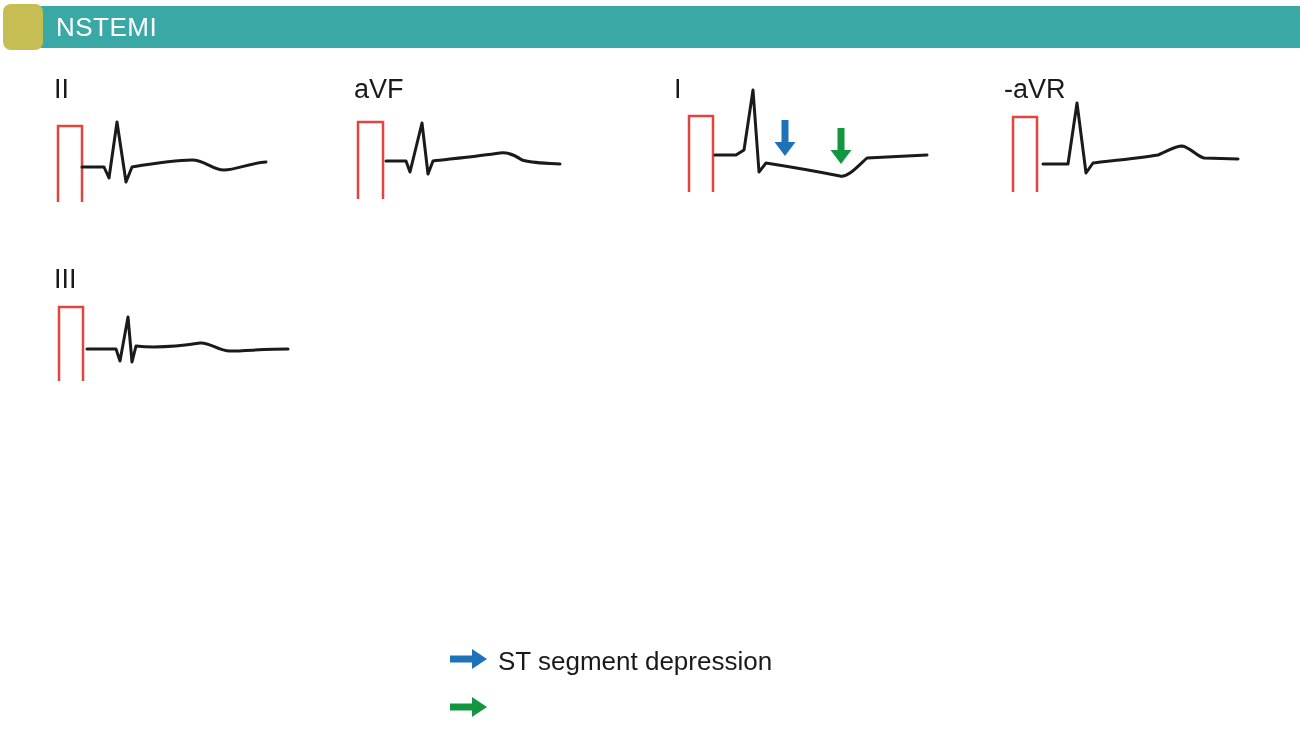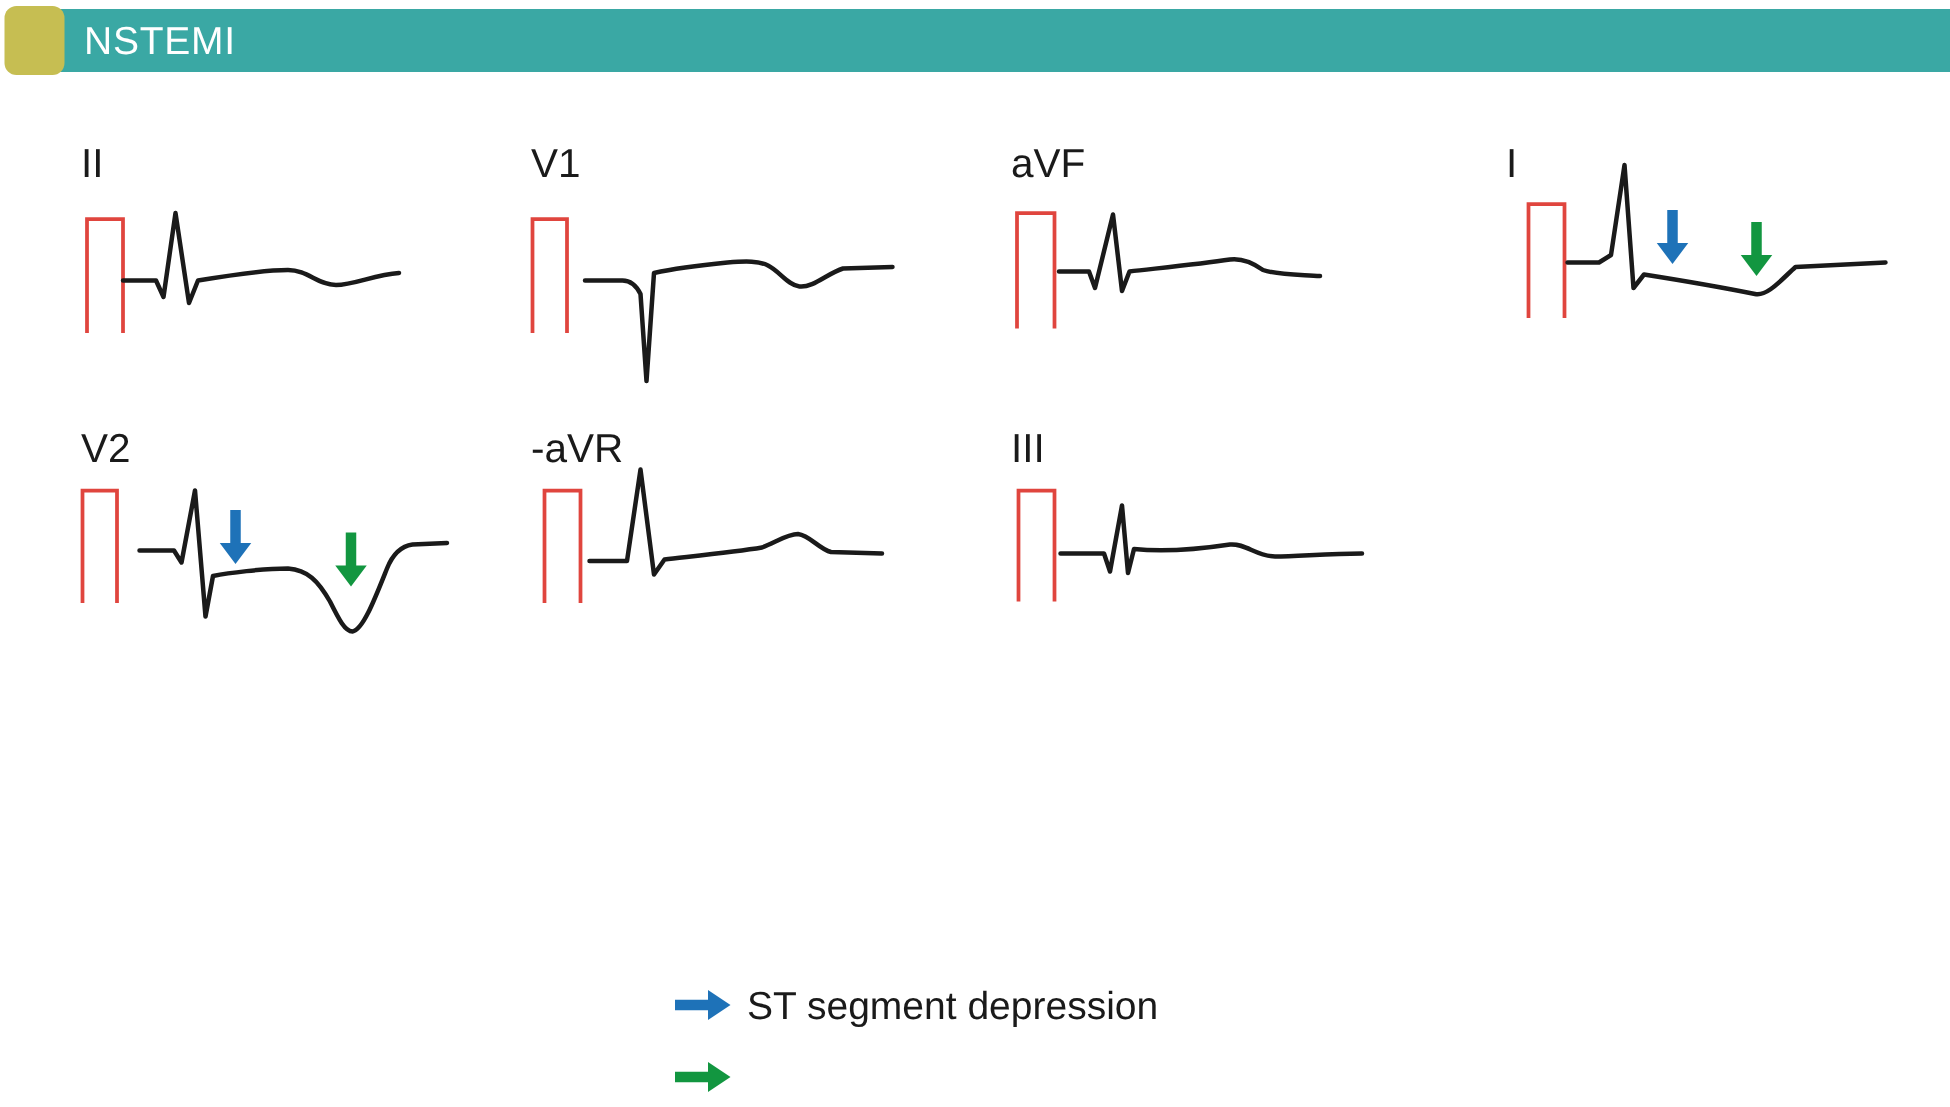--- a/index.html
+++ b/index.html
@@ -20,37 +20,37 @@
   .header-accent{
     position:absolute;left:3px;top:4px;width:40px;height:46px;
     border-radius:8px;
   }
   .header-title{
     position:absolute;left:56px;top:6px;height:42px;line-height:42px;
     font-size:26px;color:#ffffff;letter-spacing:0.5px;
   }
   
   .grid{
-    position:absolute;left:0;top:94px;
+    position:absolute;left:0;top:74px;
     display:grid;
     grid-template-columns:300px 320px 330px 300px;
     grid-template-rows:190px 180px 180px;
     padding-left:40px;
   }
   .panel{position:relative;width:300px;height:180px;}
   .lead-label{
     position:absolute;left:14px;top:0;
     font-size:27px;color:#1a1a1a;white-space:nowrap;
   }
   svg.trace{position:absolute;left:0;top:0;display:block;}
   .wave-path{fill:none;stroke-width:3;stroke-linecap:round;stroke-linejoin:round;}
   .pulse-path{fill:none;stroke-width:2.5;stroke-linejoin:miter;}
   
   .legend{position:absolute;left:448px;top:646px;}
-  .legend-item{display:flex;align-items:center;height:48px;}
+  .legend-item{display:flex;align-items:flex-start;height:48px;}
   .legend-item svg{display:block;margin-right:10px;}
   .legend-label{font-size:26px;color:#1a1a1a;white-space:nowrap;}
 </style>
 </head>
 <body>
 
 <div class="page">
 
   <div class="header">
     <div class="header-bar" style="background: rgb(58, 168, 164);"></div>
@@ -61,27 +61,20 @@
   <div class="grid" id="grid">
   <div class="panel">
     <div class="lead-label">II</div>
     <svg class="trace" width="300" height="180" viewBox="0 0 300 180">
       <path class="pulse-path" d="M 18 128 L 18 52 L 42 52 L 42 128" stroke="#e0453e"></path>
       <path class="wave-path" d="M 42 93 L 64 93 L 69 104 L 77 48 L 86 108 L 92 93 C 110 90 135 86 152 86 C 165 86 172 96 184 96 C 196 96 210 89 226 88" stroke="#1a1a1a"></path>
     </svg>
   </div>
 
 
-  <div class="panel">
-    <div class="lead-label">V1</div>
-    <svg class="trace" width="300" height="180" viewBox="0 0 300 180">
-      <path class="pulse-path" d="M 15 128 L 15 52 L 38 52 L 38 128" stroke="#e0453e"></path>
-      <path class="wave-path" d="M 50 93 L 75 93 C 80 93 84 96 87 102 L 91 160 L 96 88 C 105 86 125 83 145 81 C 158 80 166 80 172 83 C 180 87 185 96 193 97 C 202 98 212 88 222 85 L 255 84" stroke="#1a1a1a"></path>
-    </svg>
-  </div>
 
 
   <div class="panel">
     <div class="lead-label">aVF</div>
     <svg class="trace" width="300" height="180" viewBox="0 0 300 180">
       <path class="pulse-path" d="M 18 125 L 18 48 L 43 48 L 43 125" stroke="#e0453e"></path>
       <path class="wave-path" d="M 46 87 L 66 87 L 70 98 L 82 49 L 88 100 L 93 87 C 110 85 140 82 160 79 C 168 78 175 81 182 86 C 190 89 205 89 220 90" stroke="#1a1a1a"></path>
     </svg>
   </div>
 
@@ -94,35 +87,20 @@
             <line x1="125" y1="46" x2="125" y2="69" stroke="#1e72b8" stroke-width="7"></line>
             <polygon points="114.5,68 135.5,68 125,82" fill="#1e72b8"></polygon>
           </g>
           <g>
             <line x1="181" y1="54" x2="181" y2="77" stroke="#129640" stroke-width="7"></line>
             <polygon points="170.5,76 191.5,76 181,90" fill="#129640"></polygon>
           </g>
         </svg>
   </div>
 
-  <div class="panel">
-    <div class="lead-label">V2</div>
-    <svg class="trace" width="300" height="180" viewBox="0 0 300 180">
-      <path class="pulse-path" d="M 15 118 L 15 43 L 38 43 L 38 118" stroke="#e0453e"></path>
-      <path class="wave-path" d="M 53 83 L 76 83 L 81 91 L 90 43 L 97 127 L 102 100 C 112 98 135 95 152 95 C 165 96 172 103 180 117 C 186 129 190 137 195 137 C 202 136 210 115 218 95 C 222 85 228 80 235 79 L 258 78" stroke="#1a1a1a"></path>
-    <g>
-            <line x1="117" y1="56" x2="117" y2="79" stroke="#1e72b8" stroke-width="7"></line>
-            <polygon points="106.5,78 127.5,78 117,92" fill="#1e72b8"></polygon>
-          </g>
-          <g>
-            <line x1="194" y1="71" x2="194" y2="94" stroke="#129640" stroke-width="7"></line>
-            <polygon points="183.5,93 204.5,93 194,107" fill="#129640"></polygon>
-          </g>
-        </svg>
-  </div>
 
 
   <div class="panel">
     <div class="lead-label">-aVR</div>
     <svg class="trace" width="300" height="180" viewBox="0 0 300 180">
       <path class="pulse-path" d="M 23 118 L 23 43 L 47 43 L 47 118" stroke="#e0453e"></path>
       <path class="wave-path" d="M 53 90 L 78 90 L 87 29 L 96 99 L 103 89 C 120 87 150 84 168 81 C 178 77 185 72 192 72 C 200 73 206 82 214 84 L 248 85" stroke="#1a1a1a"></path>
     </svg>
   </div>
 

